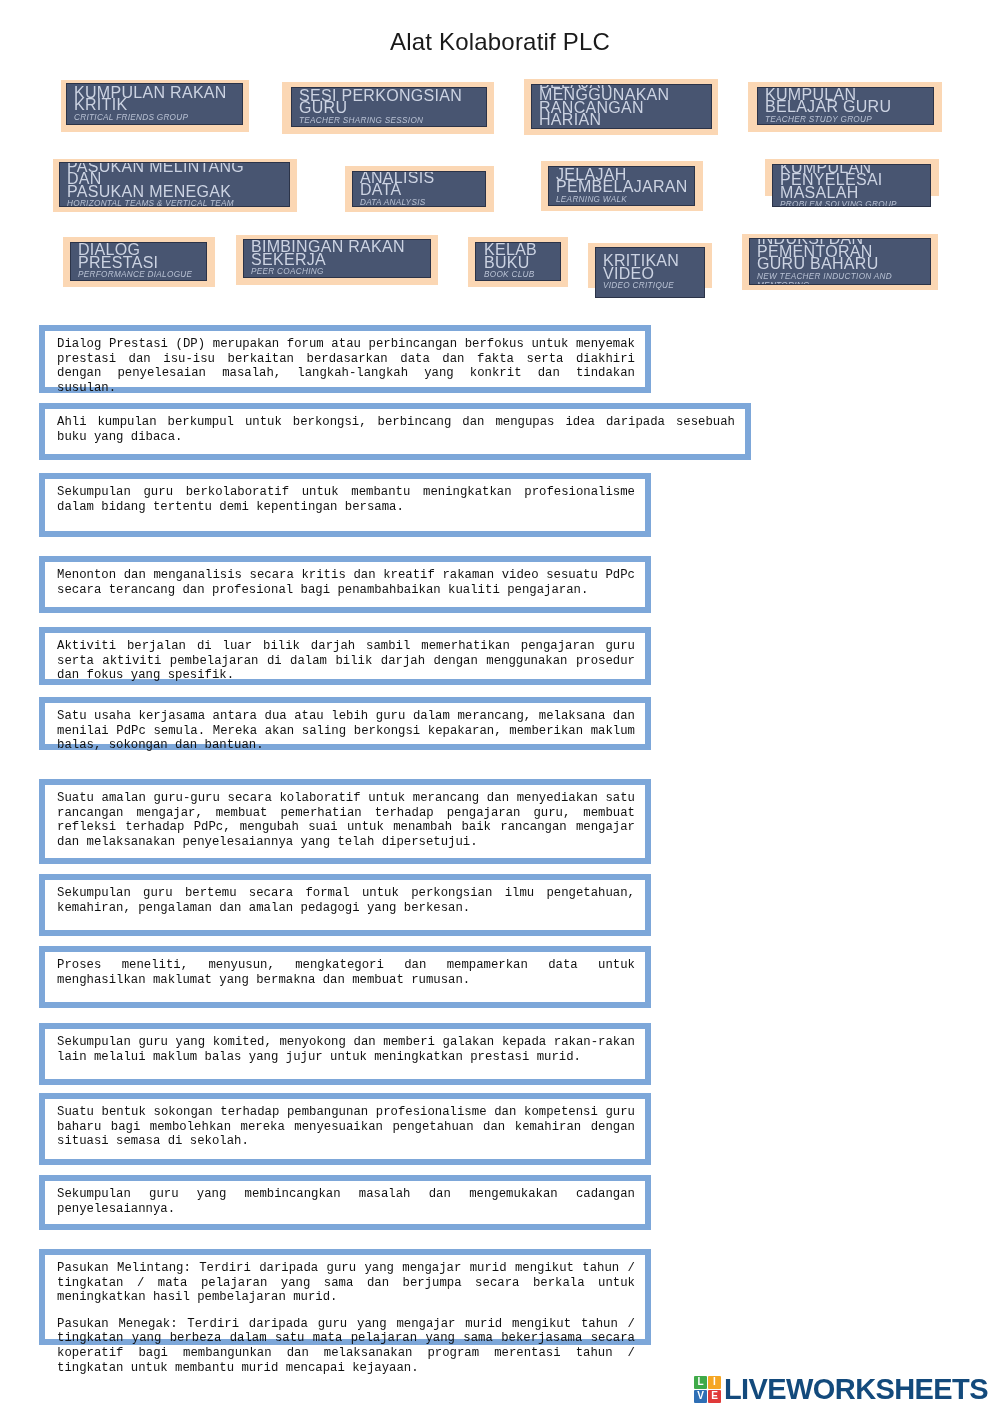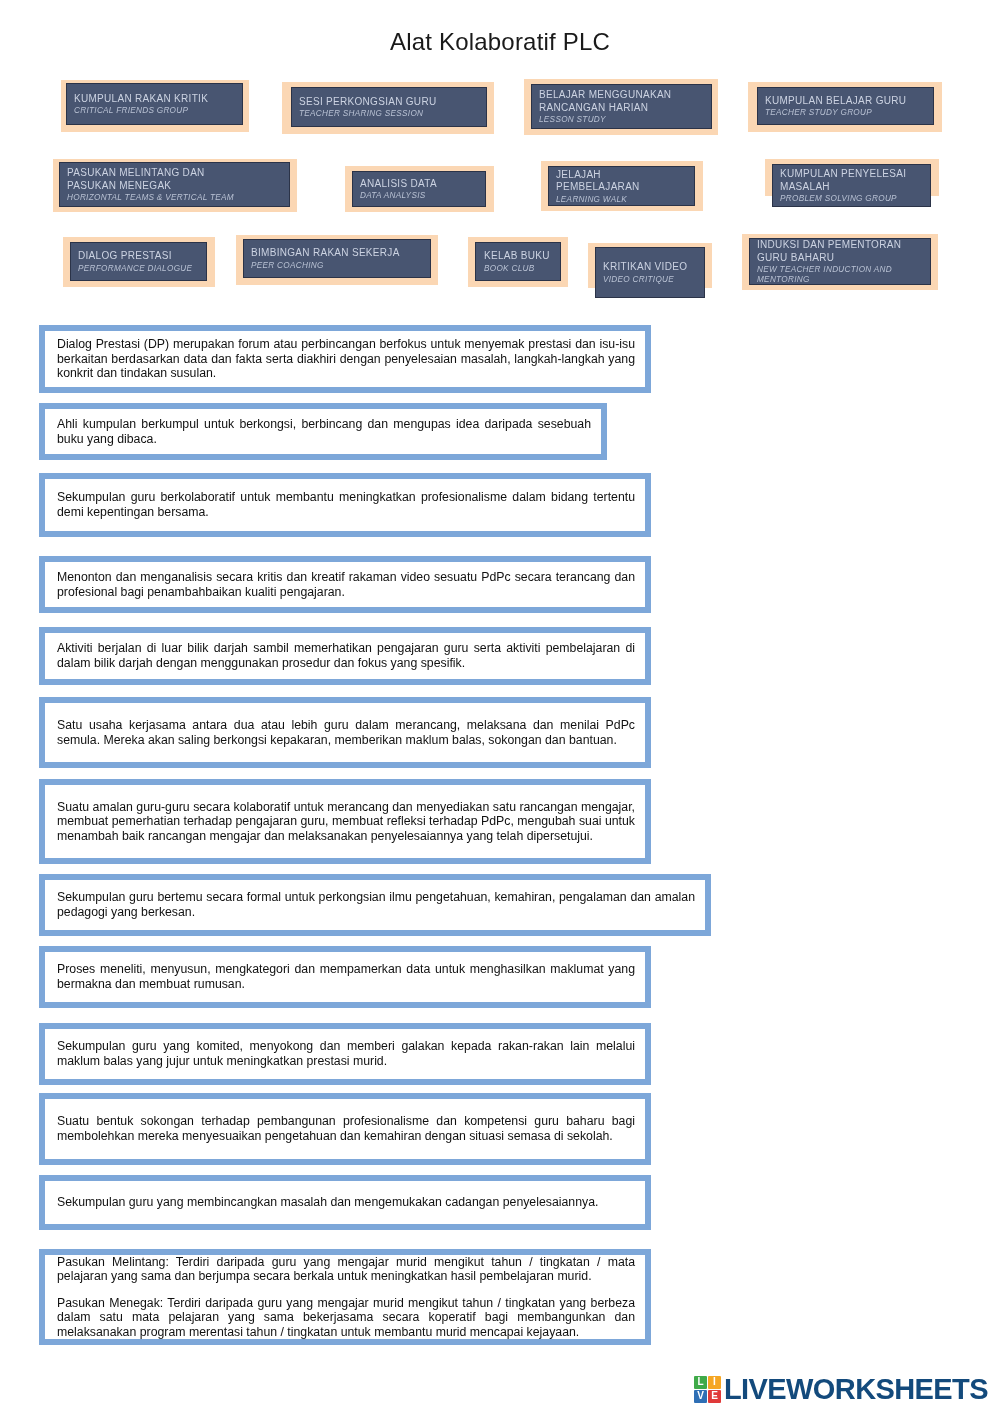--- a/index.html
+++ b/index.html
@@ -40,21 +40,21 @@
     border: 1px solid #2b3348;
     box-sizing: border-box;
     padding: 5px 7px 4px 7px;
     display: flex;
     flex-direction: column;
     justify-content: center;
     overflow: hidden;
   }
   .term-ms {
     color: #ccd3e2;
-    font-size: 10px;
+    font-size: 16px;
     line-height: 12.5px;
     letter-spacing: 0.3px;
     white-space: pre-line;
   }
   .term-en {
     color: #b9c2d4;
     font-size: 8.2px;
     line-height: 9.6px;
     letter-spacing: 0.3px;
     font-style: italic;
@@ -63,22 +63,22 @@
   }
 
   
   .desc-box {
     position: absolute;
     background: #ffffff;
     border: 6px solid #7da7d9;
     box-sizing: border-box;
     display: flex;
     flex-direction: column;
-    justify-content: center;
     padding: 6px 10px 6px 12px;
+    font-family: Liberation Mono, monospace;
   }
   .desc-box p {
     margin: 0;
     font-size: 12.3px;
     line-height: 14.6px;
     color: #111111;
     text-align: justify;
     text-justify: inter-word;
   }
   .desc-box p + p {
@@ -222,45 +222,45 @@
 GURU BAHARU</div>
     <div class="term-en">NEW TEACHER INDUCTION AND
 MENTORING</div>
   </div>
 </div>
 
 <div class="desc-box" style="left:39px; top:325px; width:612px; height:68px;">
   <p>Dialog Prestasi (DP) merupakan forum atau perbincangan berfokus untuk menyemak prestasi dan isu-isu berkaitan berdasarkan data dan fakta serta diakhiri dengan penyelesaian masalah, langkah-langkah yang konkrit dan tindakan susulan.</p>
 </div>
 
-<div class="desc-box" style="left:39px; top:403px; width:568px; height:57px;">
+<div class="desc-box" style="left:39px; top:403px; width:712px; height:57px;">
   <p>Ahli kumpulan berkumpul untuk berkongsi, berbincang dan mengupas idea daripada sesebuah buku yang dibaca.</p>
 </div>
 
 <div class="desc-box" style="left:39px; top:473px; width:612px; height:64px;">
   <p>Sekumpulan guru berkolaboratif untuk membantu meningkatkan profesionalisme dalam bidang tertentu demi kepentingan bersama.</p>
 </div>
 
 <div class="desc-box" style="left:39px; top:556px; width:612px; height:57px;">
   <p>Menonton dan menganalisis secara kritis dan kreatif rakaman video sesuatu PdPc secara terancang dan profesional bagi penambahbaikan kualiti pengajaran.</p>
 </div>
 
 <div class="desc-box" style="left:39px; top:627px; width:612px; height:58px;">
   <p>Aktiviti berjalan di luar bilik darjah sambil memerhatikan pengajaran guru serta aktiviti pembelajaran di dalam bilik darjah dengan menggunakan prosedur dan fokus yang spesifik.</p>
 </div>
 
-<div class="desc-box" style="left:39px; top:697px; width:612px; height:71px;">
+<div class="desc-box" style="left:39px; top:697px; width:612px; height:53px;">
   <p>Satu usaha kerjasama antara dua atau lebih guru dalam merancang, melaksana dan menilai PdPc semula. Mereka akan saling berkongsi kepakaran, memberikan maklum balas, sokongan dan bantuan.</p>
 </div>
 
 <div class="desc-box" style="left:39px; top:779px; width:612px; height:85px;">
   <p>Suatu amalan guru-guru secara kolaboratif untuk merancang dan menyediakan satu rancangan mengajar, membuat pemerhatian terhadap pengajaran guru, membuat refleksi terhadap PdPc, mengubah suai untuk menambah baik rancangan mengajar dan melaksanakan penyelesaiannya yang telah dipersetujui.</p>
 </div>
 
-<div class="desc-box" style="left:39px; top:874px; width:672px; height:62px;">
+<div class="desc-box" style="left:39px; top:874px; width:612px; height:62px;">
   <p>Sekumpulan guru bertemu secara formal untuk perkongsian ilmu pengetahuan, kemahiran, pengalaman dan amalan pedagogi yang berkesan.</p>
 </div>
 
 <div class="desc-box" style="left:39px; top:946px; width:612px; height:62px;">
   <p>Proses meneliti, menyusun, mengkategori dan mempamerkan data untuk menghasilkan maklumat yang bermakna dan membuat rumusan.</p>
 </div>
 
 <div class="desc-box" style="left:39px; top:1023px; width:612px; height:62px;">
   <p>Sekumpulan guru yang komited, menyokong dan memberi galakan kepada rakan-rakan lain melalui maklum balas yang jujur untuk meningkatkan prestasi murid.</p>
 </div>

